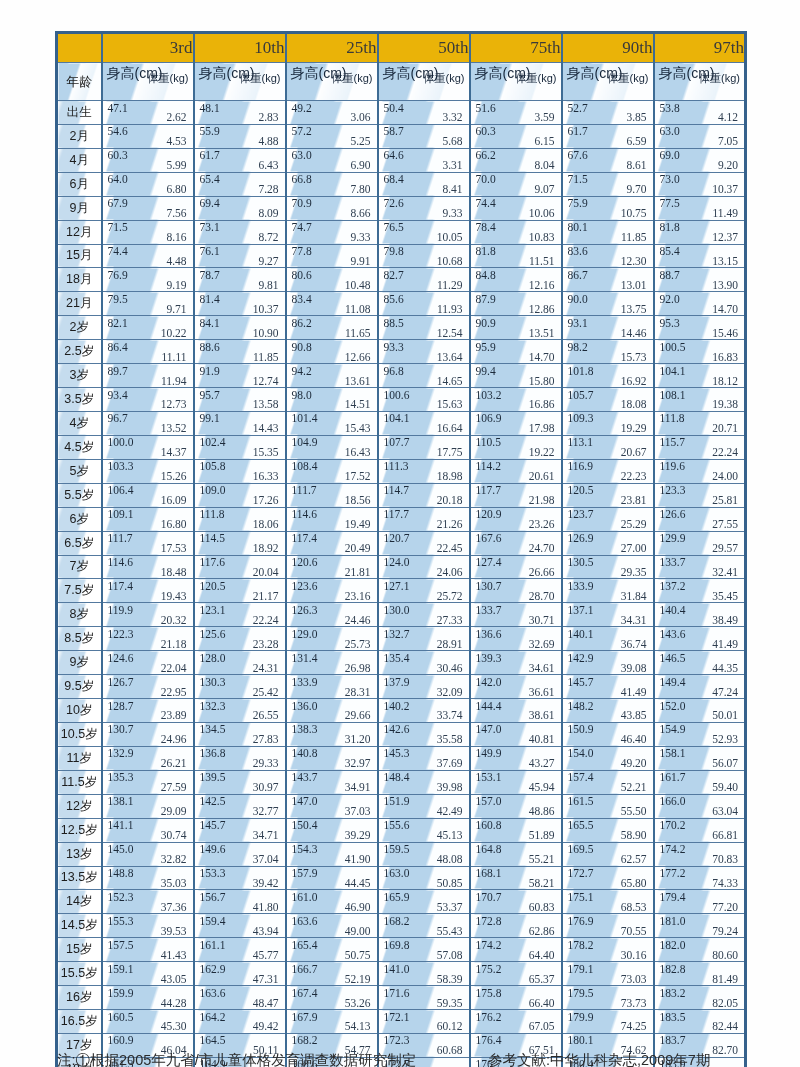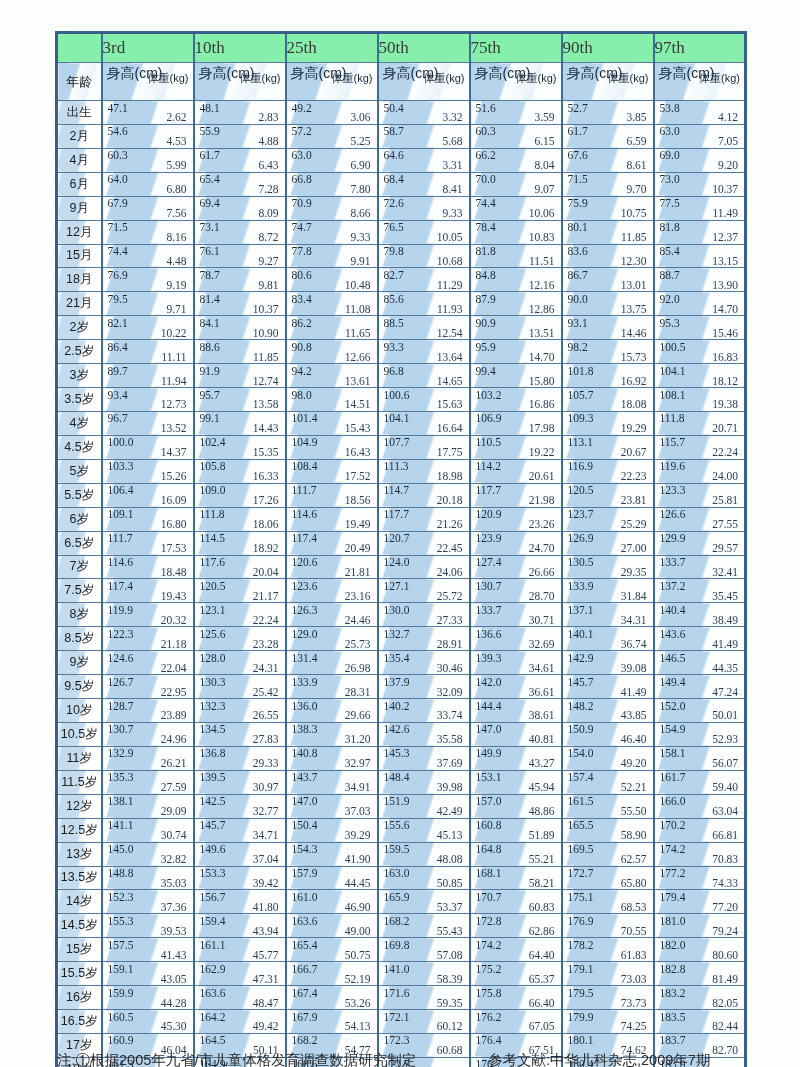--- a/index.html
+++ b/index.html
@@ -11,23 +11,23 @@
   .page{position:absolute;inset:0;background:#fefefe;}
   table.growth{
     position:absolute;left:55px;top:31px;width:692px;
     border-collapse:collapse;table-layout:fixed;
     border:3px solid #35618c;
   }
   col.agecol{width:45px;}
   th,td{padding:0;margin:0;border-left:2px solid #3d6b94;border-top:1px solid #53799f;}
   th:first-child,td:first-child{border-left:none;}
   tr.prow th{
-    height:28px;background:#86efac;
+    height:28px;background:#eab308;
     font-family:"Liberation Serif", serif;font-size:17px;font-weight:normal;
-    color:#3a3a3a;text-align:left;vertical-align:middle;
+    color:#3a3a3a;text-align:right;vertical-align:middle;
   }
   tr.mrow th{
     height:37px;position:relative;font-weight:normal;
     background:linear-gradient(108deg,#b6d4eb 0%,#b6d4eb 38%,#fdfeff 41%,#eaf3fa 70%,#fdfeff 72%);
   }
   th.cornercell{background:#fefefe;}
   th.agehead{
     background:linear-gradient(108deg,#cfe2f2 0%,#ffffff 55%);
     font-size:13px;color:#222;vertical-align:middle;text-align:center;
   }
@@ -694,21 +694,21 @@
           </td>
           <td class="dc">
             <span class="h">117.4</span>
             <span class="w">20.49</span>
           </td>
           <td class="dc">
             <span class="h">120.7</span>
             <span class="w">22.45</span>
           </td>
           <td class="dc">
-            <span class="h">123.9</span>
+            <span class="h">167.6</span>
             <span class="w">24.70</span>
           </td>
           <td class="dc">
             <span class="h">126.9</span>
             <span class="w">27.00</span>
           </td>
           <td class="dc">
             <span class="h">129.9</span>
             <span class="w">29.57</span>
           </td>
@@ -1226,21 +1226,21 @@
           <td class="dc">
             <span class="h">169.8</span>
             <span class="w">57.08</span>
           </td>
           <td class="dc">
             <span class="h">174.2</span>
             <span class="w">64.40</span>
           </td>
           <td class="dc">
             <span class="h">178.2</span>
-            <span class="w">61.83</span>
+            <span class="w">30.16</span>
           </td>
           <td class="dc">
             <span class="h">182.0</span>
             <span class="w">80.60</span>
           </td>
         </tr>
         <tr>
           <td class="age">15.5岁</td>
           <td class="dc">
             <span class="h">159.1</span>

